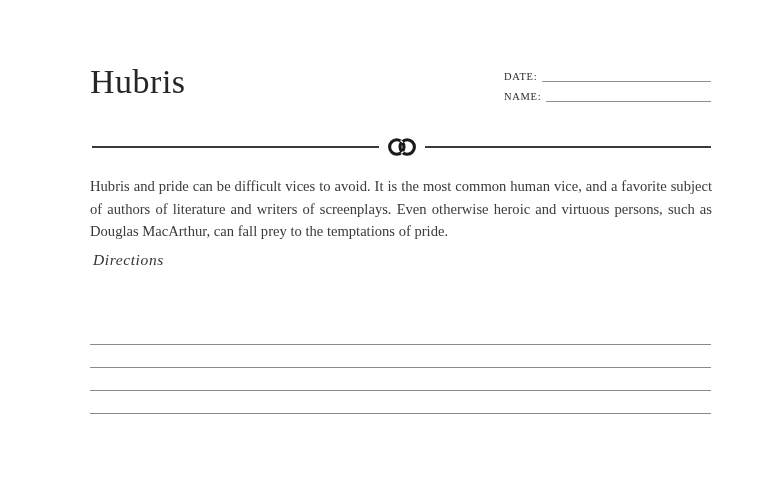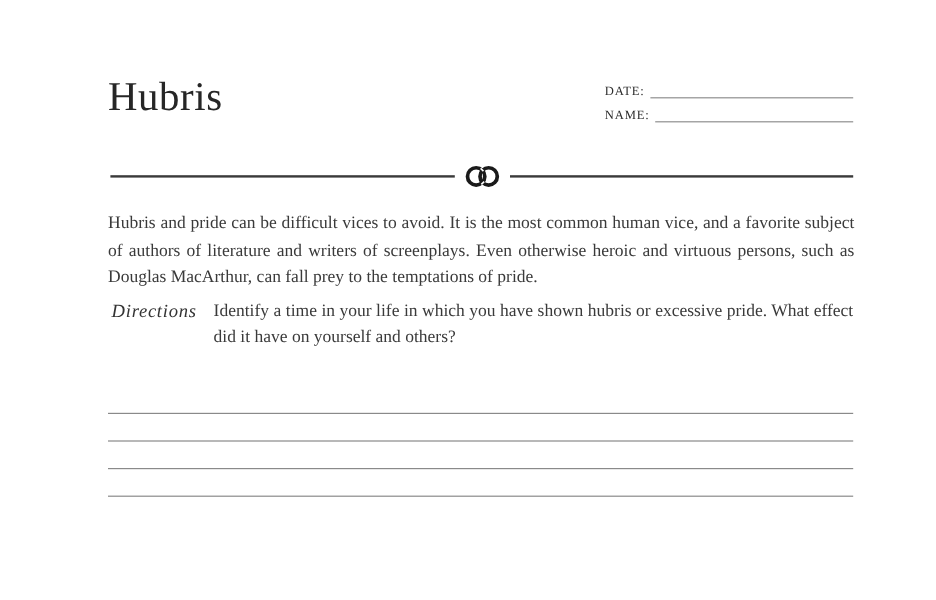--- a/index.html
+++ b/index.html
@@ -169,21 +169,20 @@
       </svg>
     </div>
     <div class="divider-rule"></div>
   </div>
 
   <p class="intro">Hubris and pride can be difficult vices to avoid. It is the most common human vice, and a favorite subject of authors of literature and writers of screenplays. Even otherwise heroic and virtuous persons, such as Douglas MacArthur, can fall prey to the temptations of pride.</p>
 
   <div class="directions">
     <div class="directions-label">Directions</div>
     <div class="directions-text">
-      <p>Identify a time in your life in which you have shown hubris or excessive pride. What effect did it have on yourself and others?</p>
     </div>
   </div>
 
   <div class="answers">
       <div class="answer-line"></div>
       <div class="answer-line"></div>
       <div class="answer-line"></div>
       <div class="answer-line"></div>
       <div class="answer-line"></div>
       <div class="answer-line"></div>

